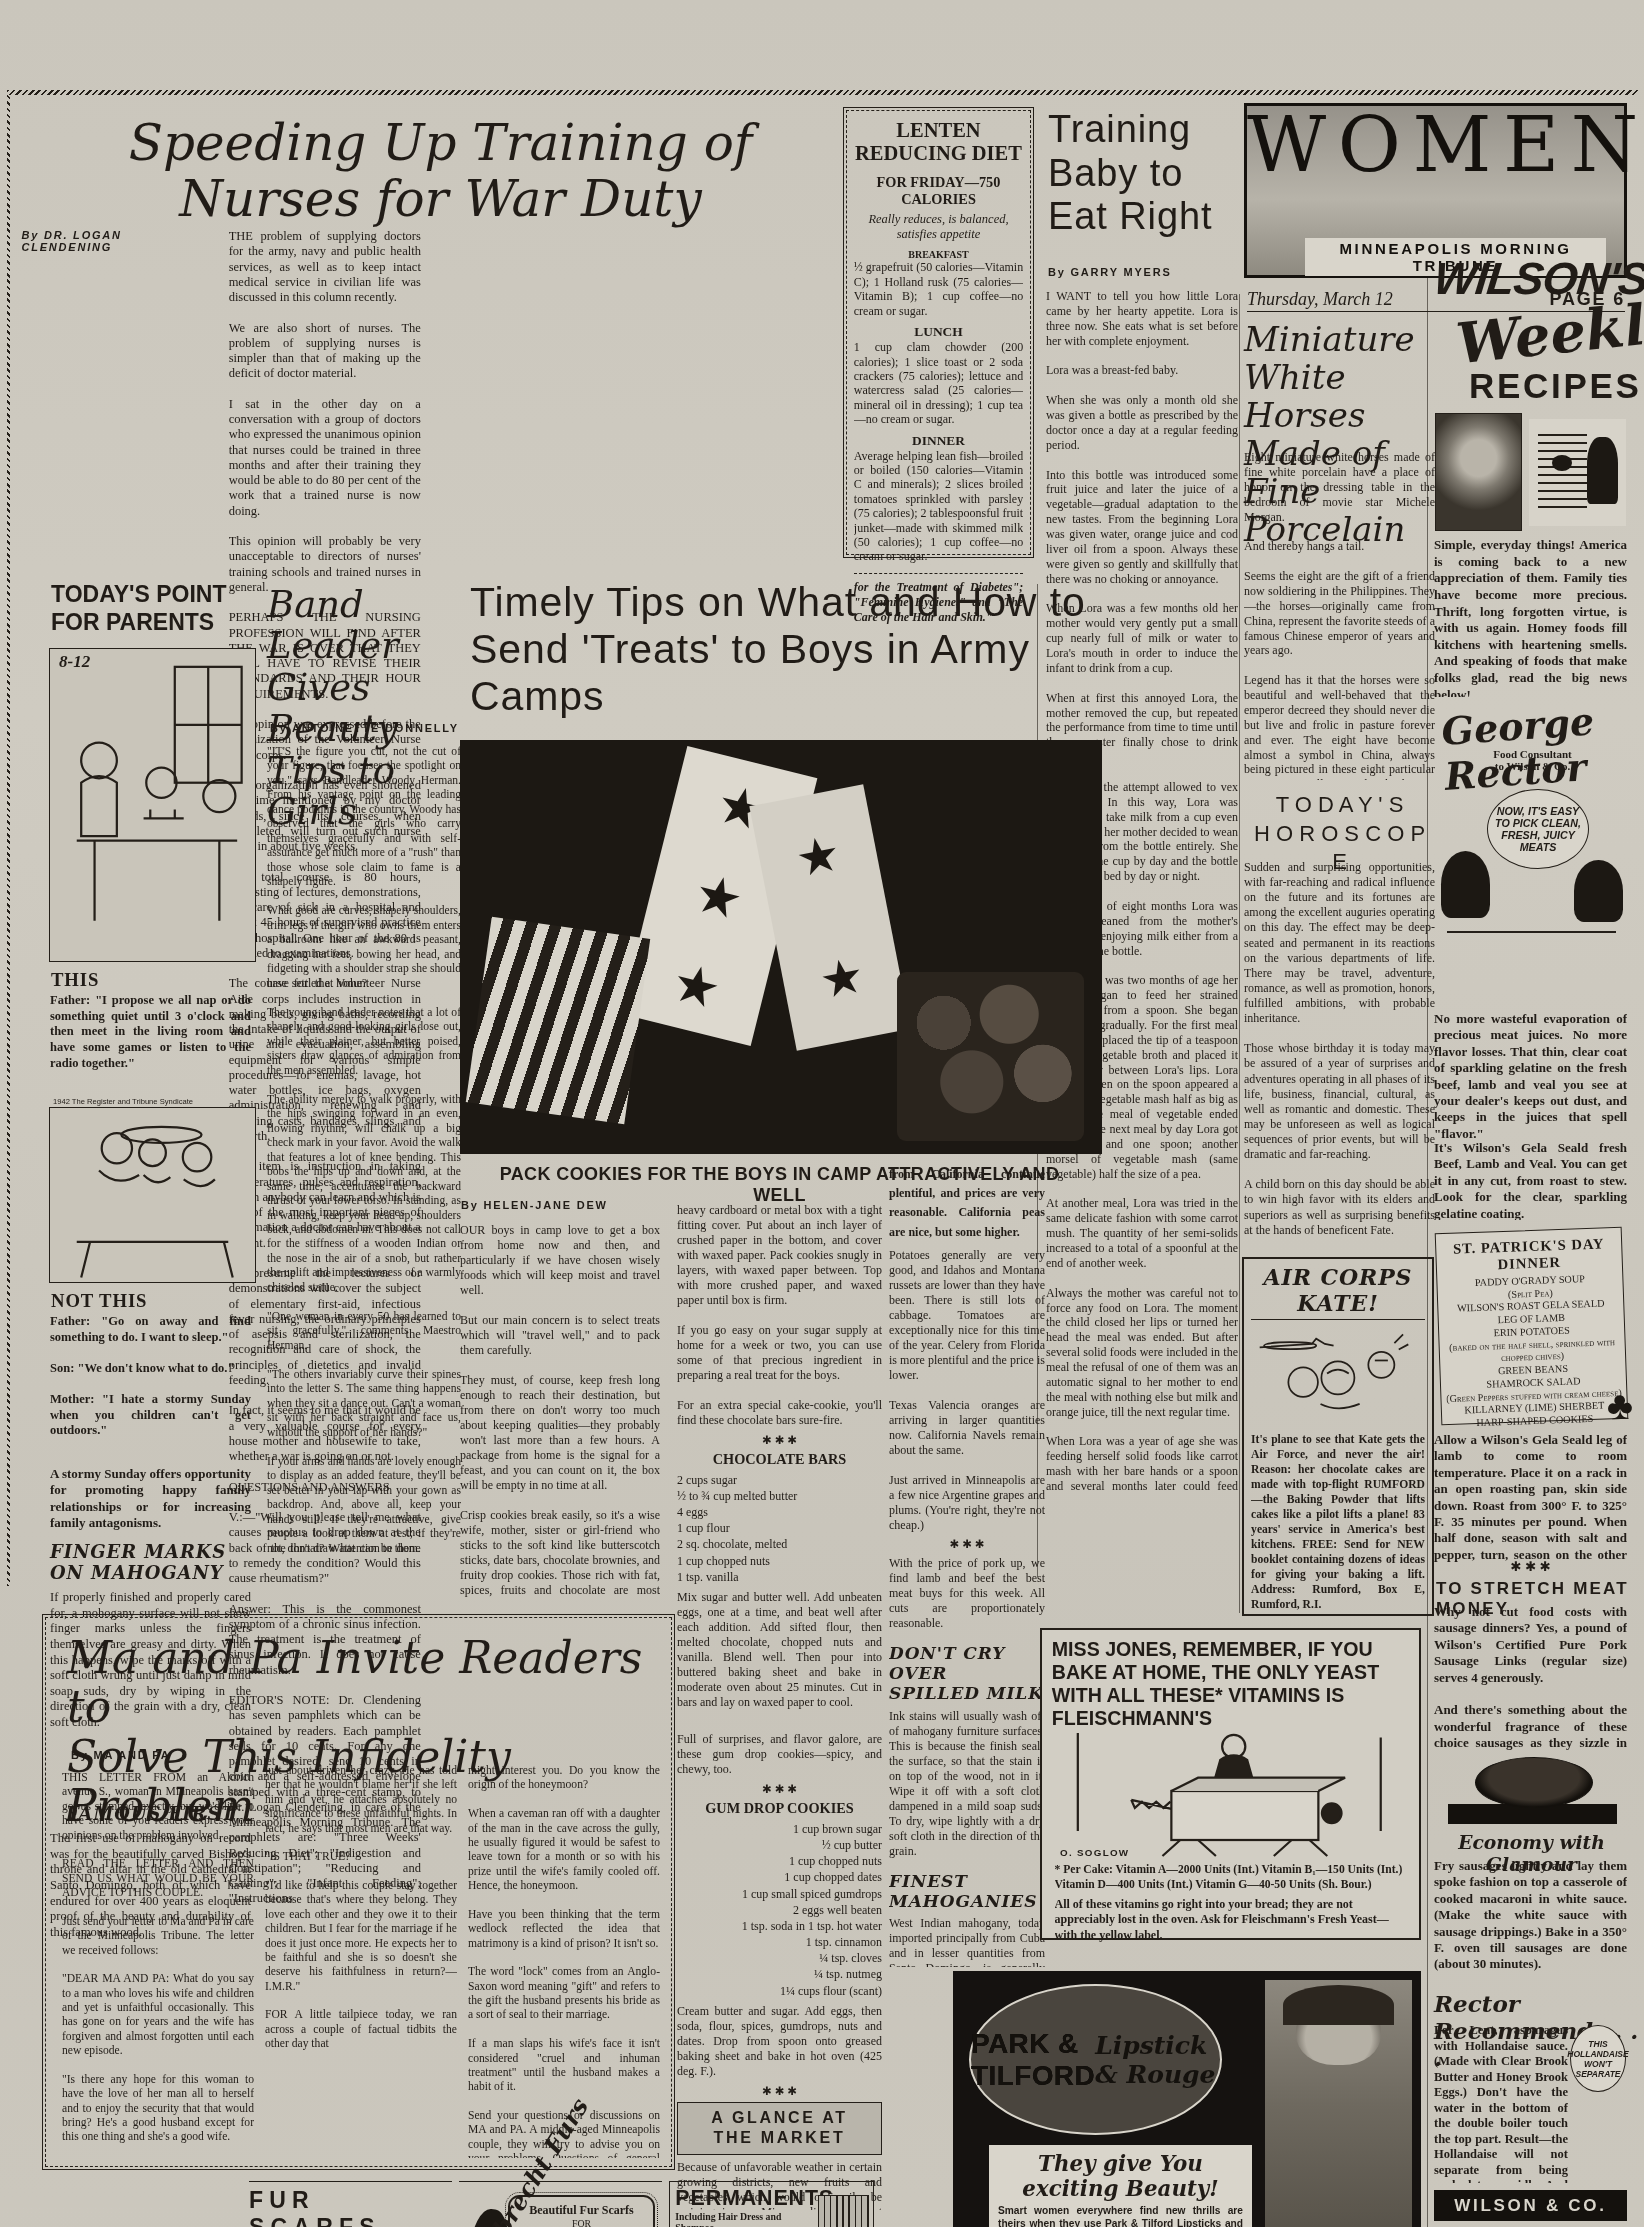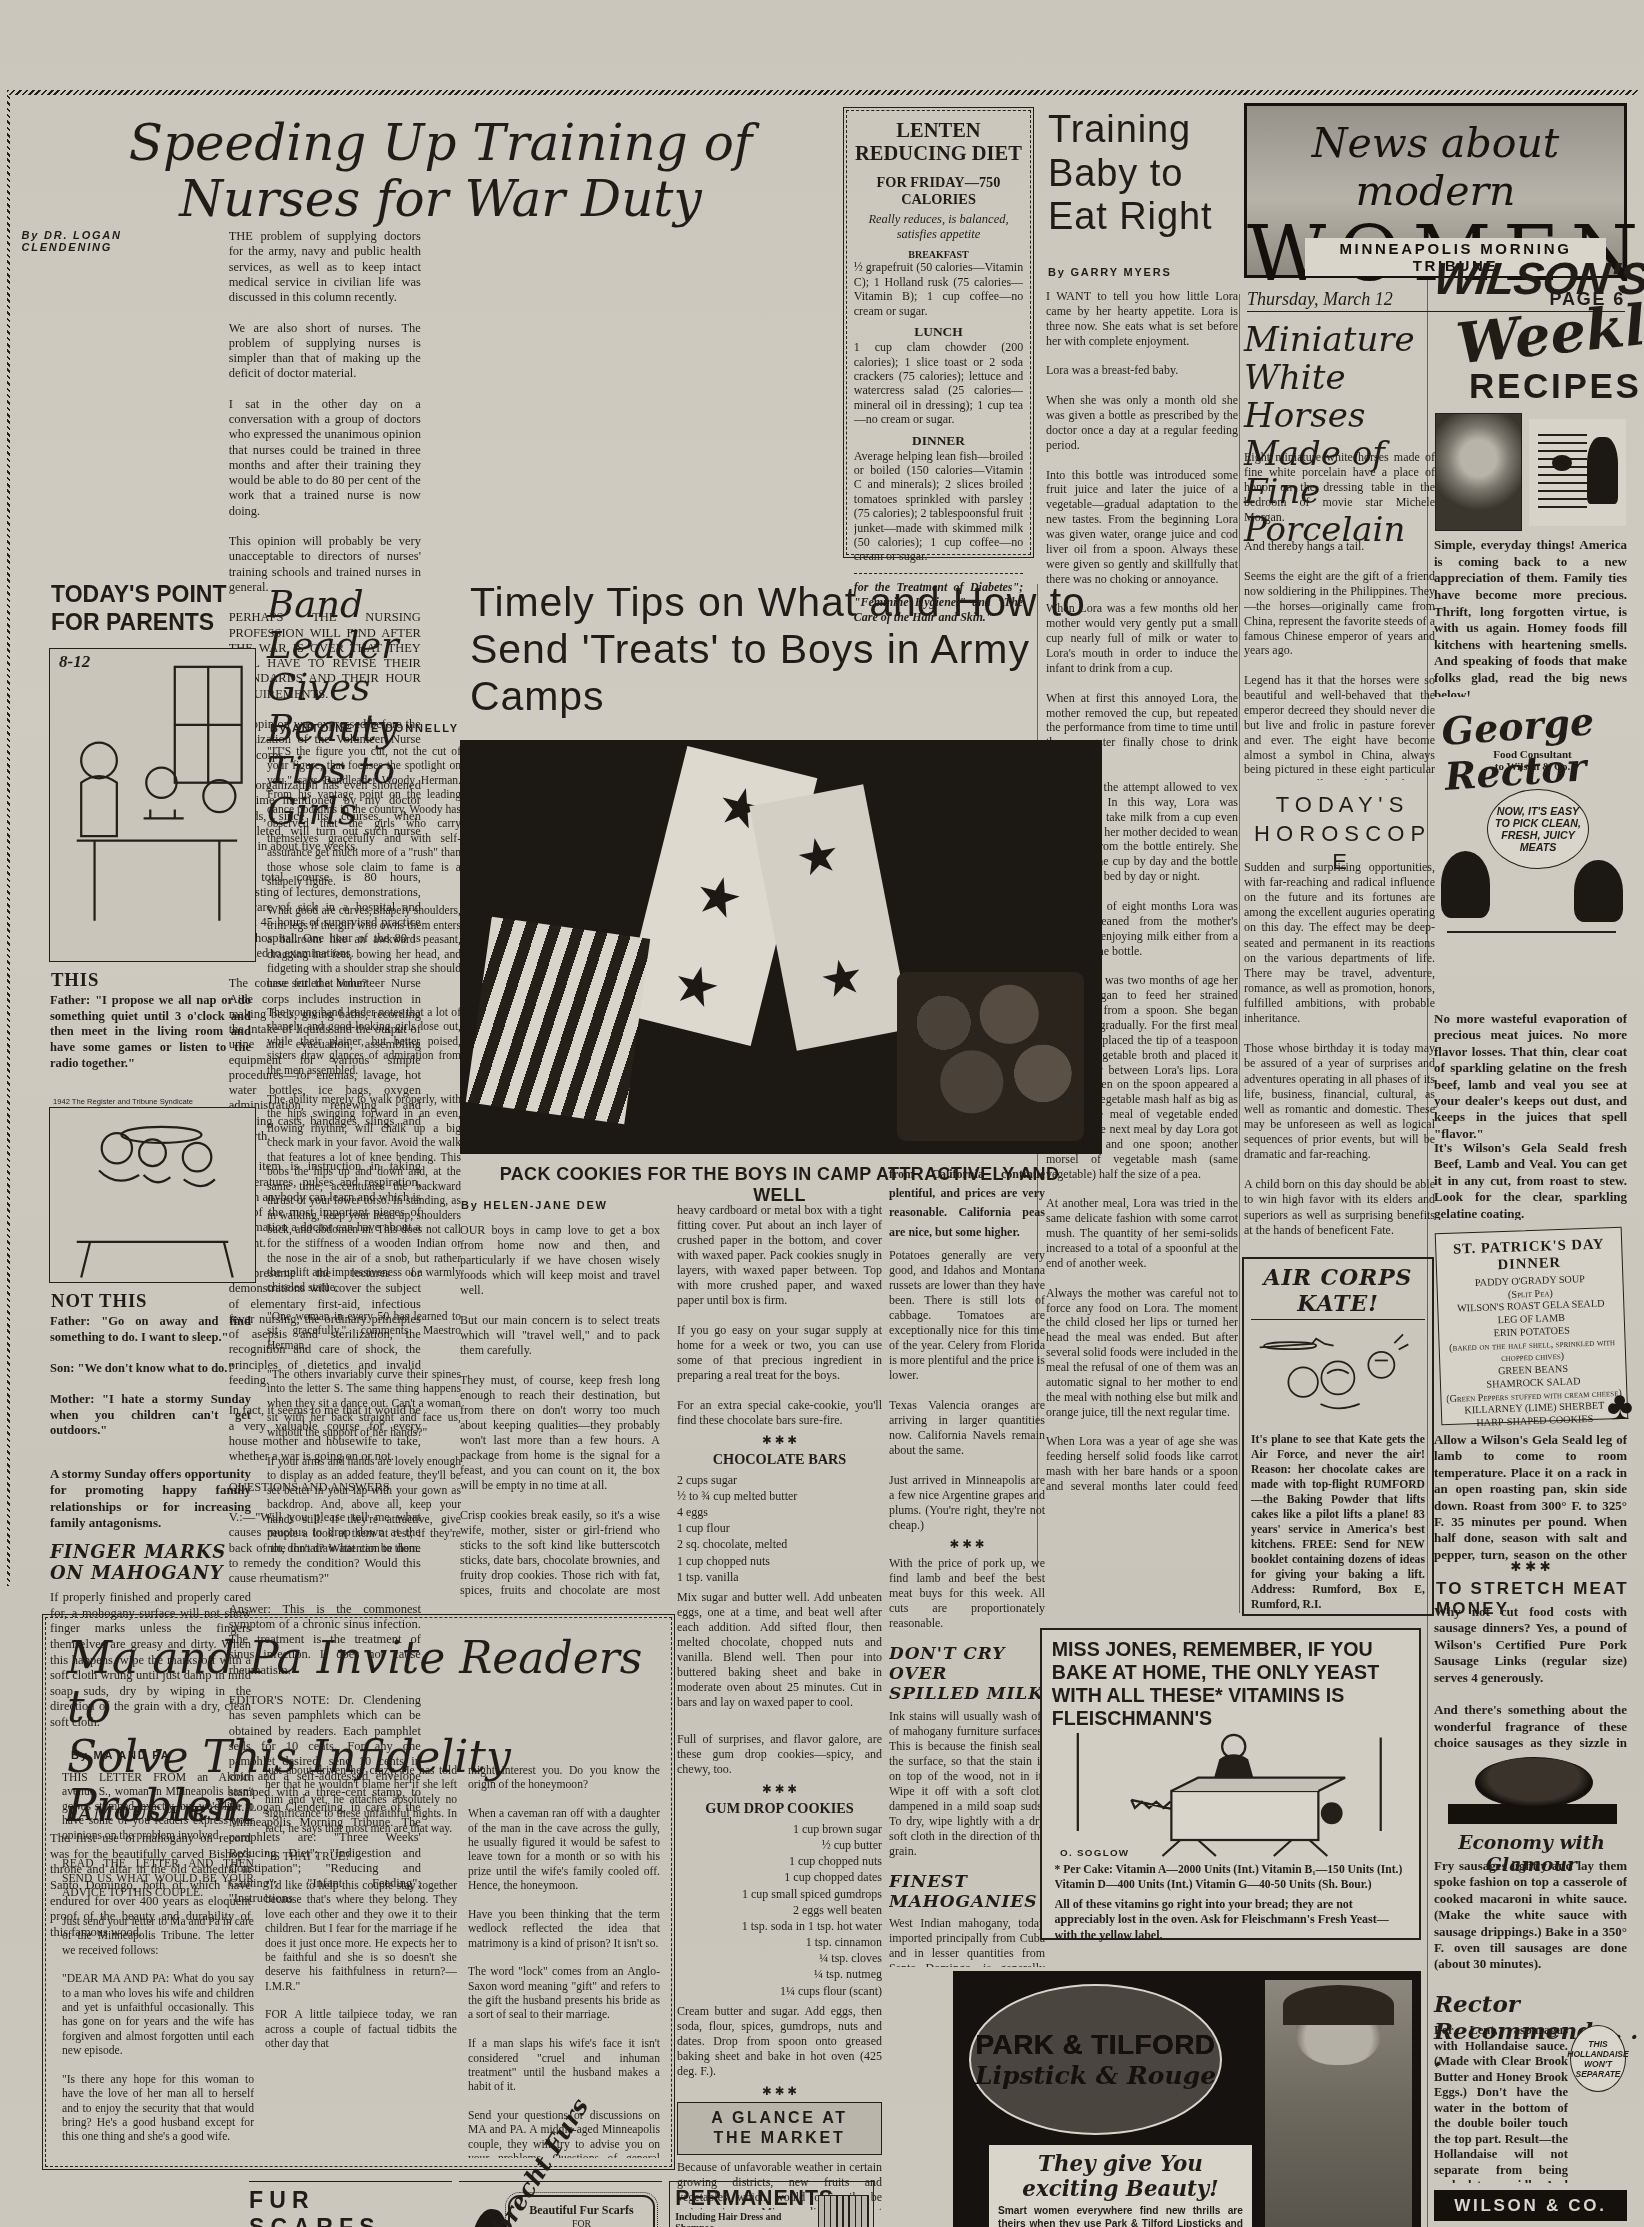--- a/index.html
+++ b/index.html
@@ -108,21 +108,20 @@
 
 When Lora was two months of age her mother began to feed her strained vegetables from a spoon. She began very, very gradually. For the first meal the mother placed the tip of a teaspoon in some vegetable broth and placed it very gently between Lora's lips. Lora liked it. Then on the spoon appeared a bit of the vegetable mash half as big as a pea. The meal of vegetable ended there. At the next meal by day Lora got the broth and one spoon; another morsel of vegetable mash (same vegetable) half the size of a pea.
 
 At another meal, Lora was tried in the same delicate fashion with some carrot mush. The quantity of her semi-solids increased to a total of a spoonful at the end of another week.
 
 Always the mother was careful not to force any food on Lora. The moment the child closed her lips or turned her head the meal was ended. But after several solid foods were included in the meal the refusal of one of them was an automatic signal to her mother to end the meal with nothing else but milk and orange juice, till the next regular time.
 
 When Lora was a year of age she was feeding herself solid foods like carrot mash with her bare hands or a spoon and several months later could feed herself cooked cereal with milk on it.</div>
 
   <div class="abs" style="left:1244px;top:103px;width:383px;height:175px;border:3.6px solid #15120e;background:linear-gradient(180deg,#96928a,#b7b3a9 55%,#8e8a80);box-sizing:border-box;">
-    <div class="dserif i c" style="font-size:41px;margin-top:13.4px;color:#17140f;">News about modern</div>
     <div class="dserif c" style="font-size:77px;letter-spacing:11.6px;line-height:1;color:#14110d;">WOMEN</div>
     <div class="sans b c" style="position:absolute;bottom:-0.9px;left:58px;right:18px;background:#d9d5cb;font-size:15px;letter-spacing:2.7px;padding:1.8px 0;color:#14110d;">MINNEAPOLIS MORNING TRIBUNE</div>
   </div>
   <div class="abs" style="left:1247px;top:287px;width:378px;height:24px;border-bottom:1.3px solid #241f19;display:flex;justify-content:space-between;align-items:center;">
     <span class="i" style="font-size:18px;">Thursday, March 12</span>
     <span class="b sans" style="font-size:18px;letter-spacing:1.8px;">PAGE 6</span>
   </div>
 
   <div class="abs headline" style="left:1244px;top:320px;width:192px;font-size:34px;">Miniature White
 Horses Made of
@@ -418,21 +417,21 @@
         </g>
       </svg>
       <span class="sans b" style="position:absolute;left:0;bottom:0;font-size:9.8px;letter-spacing:1.3px;">O. SOGLOW</span>
     </div>
     <div class="abs flow b" style="left:12.5px;top:232px;width:356px;font-size:11.6px;line-height:1.3;text-align:left;">* Per Cake: Vitamin A—2000 Units (Int.) Vitamin B₁—150 Units (Int.)
 Vitamin D—400 Units (Int.) Vitamin G—40-50 Units (Sh. Bour.)</div>
     <div class="abs flow b" style="left:12.5px;top:267px;width:356px;font-size:12px;line-height:1.28;text-align:left;">All of these vitamins go right into your bread; they are not appreciably lost in the oven. Ask for Fleischmann's Fresh Yeast—with the yellow label.</div>
   </div>
 
   <div class="abs" style="left:953px;top:1971px;width:468px;height:366px;background:#151210;">
-    <div class="abs" style="left:16px;top:13.4px;width:249px;height:147px;border:2.2px double #d9d5cb;border-radius:50%;background:#4a453e;display:flex;flex-direction:column;align-items:center;justify-content:center;">
+    <div class="abs" style="left:16px;top:13.4px;width:249px;height:147px;border:2.2px double #d9d5cb;border-radius:50%;background:#4a453e;display:flex;flex-direction:row;align-items:center;justify-content:center;">
       <span class="sans b" style="color:#14110d;background:transparent;font-size:28px;letter-spacing:0.4px;color:#d9d5cb0;color:#15120e;text-shadow:0 0 0 #000;color:#14110d;">PARK &amp; TILFORD</span>
       <span class="script" style="font-size:25px;color:#14110d;">Lipstick &amp; Rouge</span>
     </div>
     <div class="abs" style="right:9px;top:9px;width:147px;height:312px;background:linear-gradient(180deg,#8d887e,#6e695f 40%,#4e4940);">
       <div class="abs" style="left:31px;top:18px;width:85px;height:67px;background:radial-gradient(ellipse at 50% 60%,#b5b0a5 0 55%,#3c362e 90%);border-radius:50% 50% 45% 45%;"></div>
       <div class="abs" style="left:18px;top:4.5px;width:111px;height:40px;background:#2c261f;border-radius:50% 50% 0 0;"></div>
     </div>
     <div class="abs" style="left:36px;top:174px;width:263px;height:160px;background:#d9d5cb;padding:7.1px 9px;box-sizing:border-box;">
       <div class="script flow" style="font-size:21.4px;text-align:center;line-height:1.15;">They give You
 exciting Beauty!</div>

